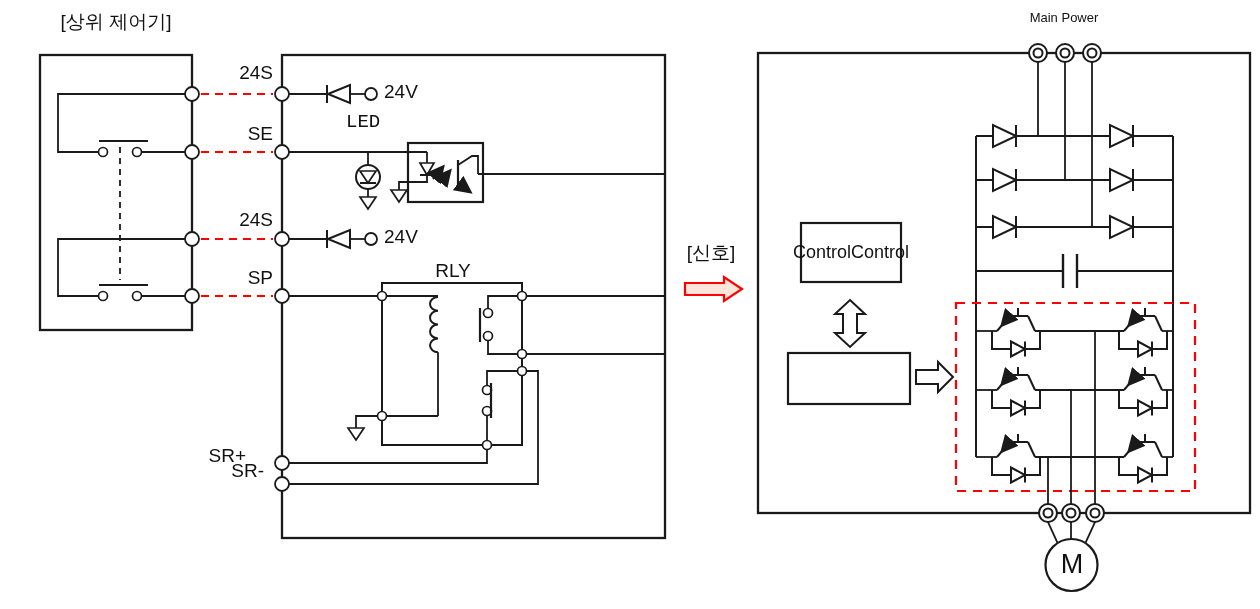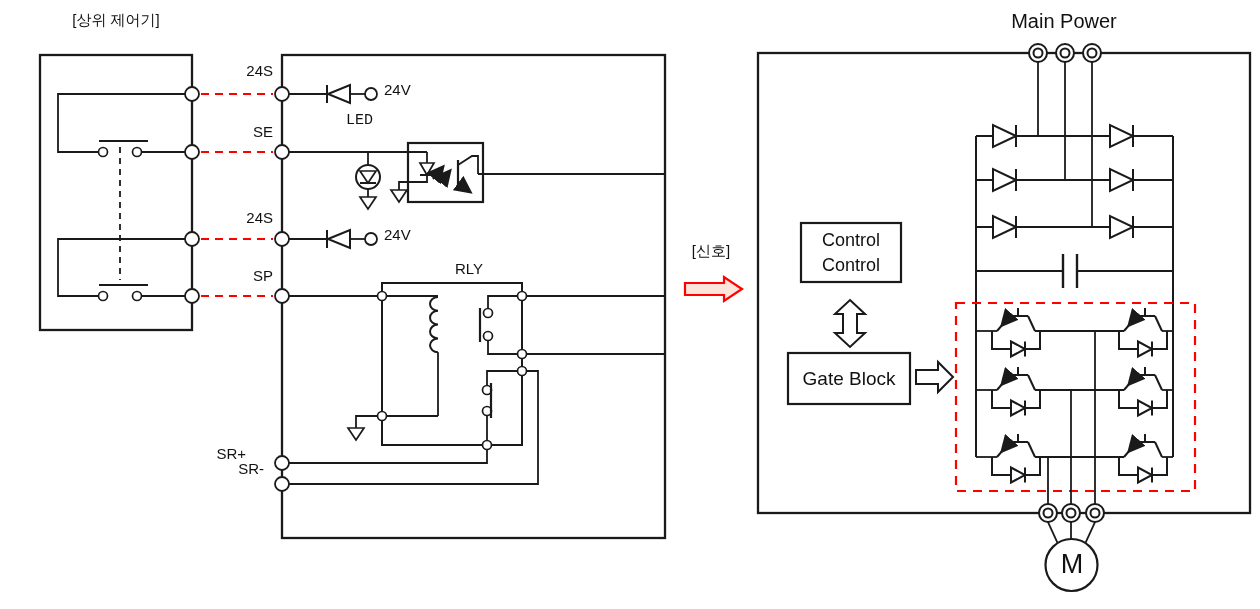--- a/index.html
+++ b/index.html
@@ -1,22 +1,22 @@
 <!DOCTYPE html>
 <html><head>
 <meta charset="utf-8">
 <style>
   html,body{margin:0;padding:0;background:#fff;}
   #stage{position:relative;width:1260px;height:609px;background:#fff;overflow:hidden;
          font-family:"Liberation Sans","DejaVu Sans",sans-serif;color:#111;}
   #schem{position:absolute;left:0;top:0;}
-  .lbl{position:absolute;font-size:15px;line-height:1.05;color:#111;white-space:nowrap;}
+  .lbl{position:absolute;font-size:19px;line-height:1.05;color:#111;white-space:nowrap;}
   .ctr{text-align:center;}
   .rgt{text-align:right;}
-  .boxtxt{position:absolute;display:flex;flex-direction:column;align-items:center;
+  .boxtxt{position:absolute;display:flex;flex-direction:row;align-items:center;
           justify-content:center;font-size:18px;line-height:25px;color:#111;border-radius:26px;}
 </style>
 </head>
 <body>
 
 <div id="stage">
 
 <svg id="schem" width="1260" height="609" viewBox="0 0 1260 609">
   <defs>
     <marker id="ah" viewBox="0 0 10 10" refX="7.5" refY="5" markerWidth="9" markerHeight="9" orient="auto">
@@ -252,28 +252,25 @@
   <span class="lbl rgt" style="left:203px;top:63px;width:70px;">24S</span>
   <span class="lbl rgt" style="left:203px;top:124px;width:70px;">SE</span>
   <span class="lbl rgt" style="left:203px;top:210px;width:70px;">24S</span>
   <span class="lbl rgt" style="left:203px;top:268px;width:70px;">SP</span>
   <span class="lbl rgt" style="left:180px;top:446px;width:66px;">SR+</span>
   <span class="lbl rgt" style="left:198px;top:461px;width:66px;">SR-</span>
 
   <span class="lbl" style="left:384px;top:82px;">24V</span>
   <span class="lbl" style="left:346px;top:113px;font-family:Liberation Mono, monospace;">LED</span>
   <span class="lbl" style="left:384px;top:227px;">24V</span>
-  <span class="lbl ctr" style="left:440px;top:261px;width:58px;">RLY</span>
+  <span class="lbl ctr" style="left:424px;top:261px;width:58px;">RLY</span>
 
   <span class="lbl ctr" style="left:678px;top:243px;width:66px;text-align:center;">[신호]</span>
 
-  <span class="lbl ctr" style="left:998px;top:11px;width:132px;font-size:20px;">Main Power</span>
+  <span class="lbl ctr" style="left:998px;top:11px;width:132px;font-size:13px;">Main Power</span>
 
   <div class="boxtxt" style="left:801px;top:223px;width:100px;height:59px;">
     <span>Control</span>
     <span>Control</span>
   </div>
-  <div class="boxtxt" style="left:788px;top:353px;width:122px;height:51px;font-size:19px;">
-    <span>Gate Block</span>
-  </div>
 
   <span class="lbl ctr" style="left:1045px;top:550px;width:54px;font-size:27px;">M</span>
 </div>
 
 </body></html>

